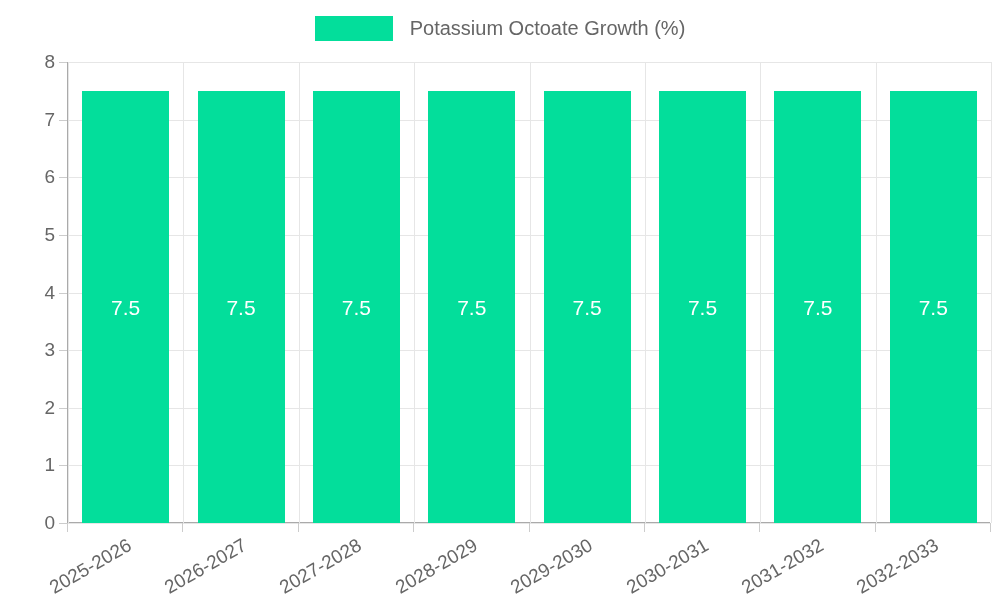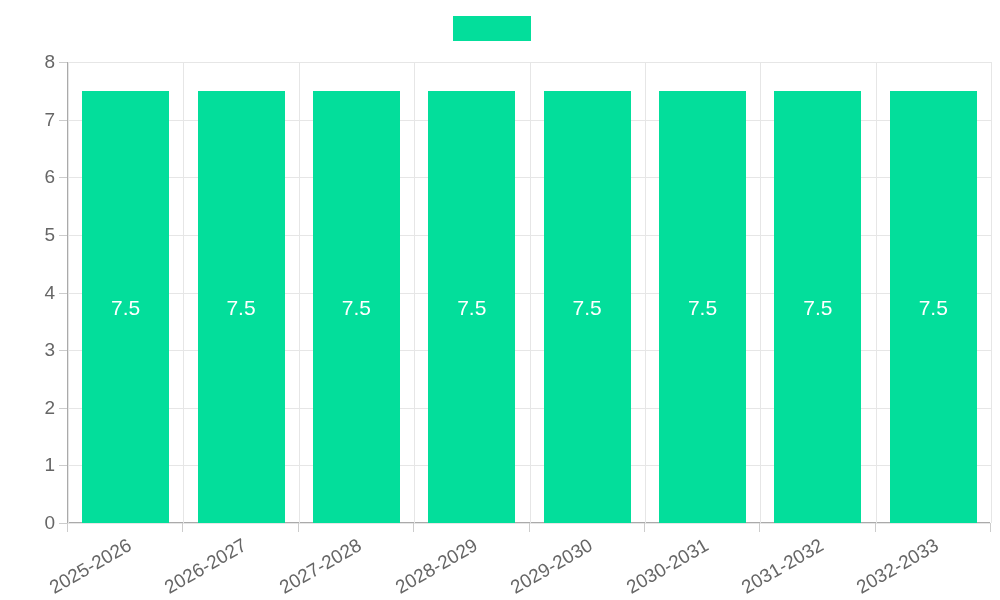--- a/index.html
+++ b/index.html
@@ -151,20 +151,21 @@
   }
 </style>
 </head>
 <body>
 
 <div id="chart-root">
 
   <div class="legend">
     <div class="legend-item">
       <span class="legend-swatch" style="background: rgb(3, 222, 155);"></span>
+      <span class="legend-label">Potassium Octoate Growth (%)</span>
     </div>
   </div>
 
   <div class="axis-y-spine"></div>
   <div class="axis-x-spine"></div>
 
   <div class="plot" id="plot-area">
       <div class="gridline-h" style="top: 461px;"></div>
       <div class="gridline-h" style="top: 403.375px;"></div>
       <div class="gridline-h" style="top: 345.75px;"></div>

